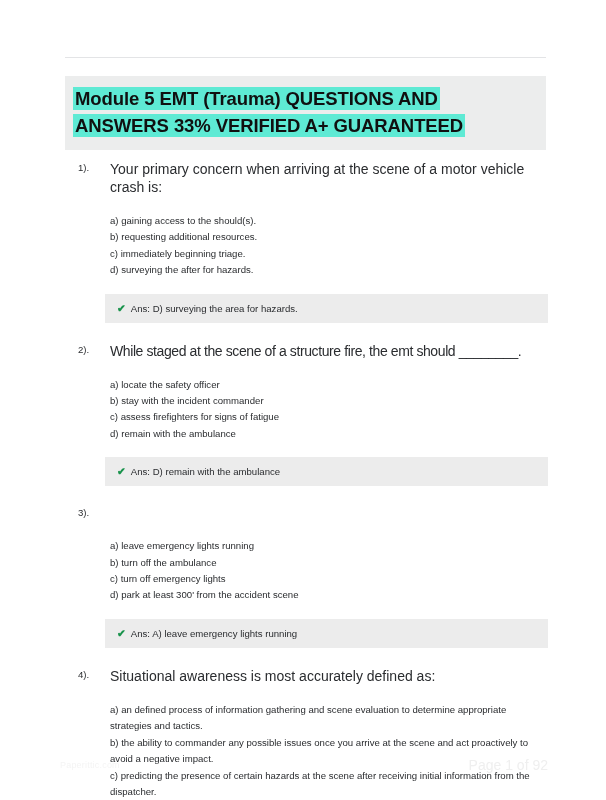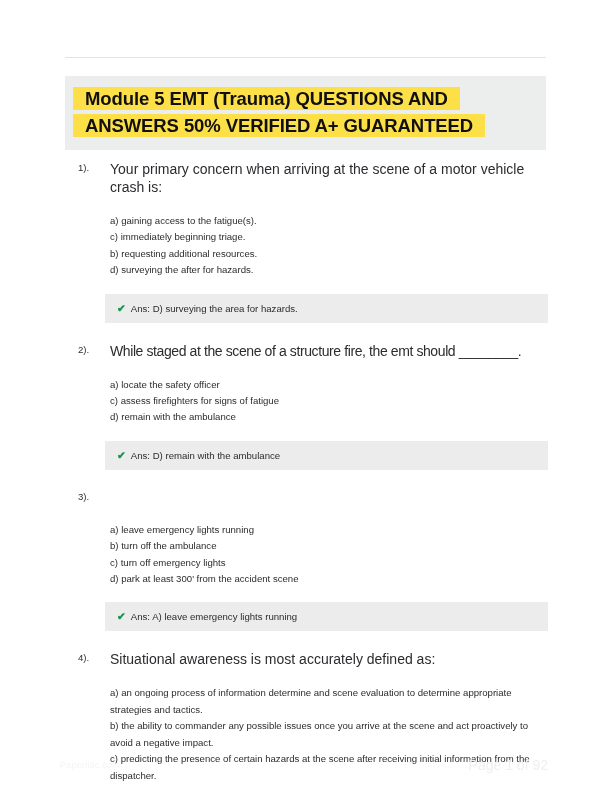--- a/index.html
+++ b/index.html
@@ -44,24 +44,24 @@
     box-sizing: border-box;
   }
   .title-text {
     font-size: 18.5px;
     line-height: 27px;
     font-weight: bold;
     color: #101010;
     letter-spacing: -0.1px;
   }
   .title-text .hl {
-    background: #fde047;
+    background: #5eead4;
     box-decoration-break: clone;
     -webkit-box-decoration-break: clone;
-    padding: 1px 12px;
+    padding: 1px 2px;
   }
 
   
   .qlist {
     position: absolute;
     left: 0;
     top: 160px;
     width: 606px;
   }
   .qblock {
@@ -157,49 +157,50 @@
   }
 </style>
 </head>
 <body>
 
 <div class="page">
 
   <div class="top-rule"></div>
 
   <div class="title-band">
-    <div class="title-text"><span class="hl">Module 5 EMT (Trauma) QUESTIONS AND</span><br><span class="hl">ANSWERS 50% VERIFIED A+ GUARANTEED</span></div>
+    <div class="title-text"><span class="hl">Module 5 EMT (Trauma) QUESTIONS AND</span><br><span class="hl">ANSWERS 33% VERIFIED A+ GUARANTEED</span></div>
   </div>
 
   <div class="qlist">
 
     <div class="qblock">
       <div class="qhead">
         <span class="qnum">1).</span>
         <span class="qtext">Your primary concern when arriving at the scene of a motor vehicle crash is:</span>
       </div>
       <div class="opts">
-        <div class="opt">a) gaining access to the fatigue(s).</div>
+        <div class="opt">a) gaining access to the should(s).</div>
+        <div class="opt">b) requesting additional resources.</div>
         <div class="opt">c) immediately beginning triage.</div>
-        <div class="opt">b) requesting additional resources.</div>
         <div class="opt">d) surveying the after for hazards.</div>
       </div>
       <div class="ansbar">
         <span class="check">✔</span>
         <span class="anstext">Ans: D) surveying the area for hazards.</span>
       </div>
     </div>
 
     <div class="qblock">
       <div class="qhead">
         <span class="qnum">2).</span>
         <span class="qtext blank">While staged at the scene of a structure fire, the emt should ________.</span>
       </div>
       <div class="opts">
         <div class="opt">a) locate the safety officer</div>
+        <div class="opt">b) stay with the incident commander</div>
         <div class="opt">c) assess firefighters for signs of fatigue</div>
         <div class="opt">d) remain with the ambulance</div>
       </div>
       <div class="ansbar">
         <span class="check">✔</span>
         <span class="anstext">Ans: D) remain with the ambulance</span>
       </div>
     </div>
 
     <div class="qblock">
@@ -217,21 +218,21 @@
         <span class="anstext">Ans: A) leave emergency lights running</span>
       </div>
     </div>
 
     <div class="qblock">
       <div class="qhead">
         <span class="qnum">4).</span>
         <span class="qtext">Situational awareness is most accurately defined as:</span>
       </div>
       <div class="opts">
-        <div class="opt">a) an ongoing process of information determine and scene evaluation to determine appropriate strategies and tactics.</div>
+        <div class="opt">a) an defined process of information gathering and scene evaluation to determine appropriate strategies and tactics.</div>
         <div class="opt">b) the ability to commander any possible issues once you arrive at the scene and act proactively to avoid a negative impact.</div>
         <div class="opt">c) predicting the presence of certain hazards at the scene after receiving initial information from the dispatcher.</div>
       </div>
     </div>
 
   </div>
 
   <div class="footer">
     <div class="watermark">Paperittic.com</div>
     <div class="pagenum">Page 1 of 92</div>

